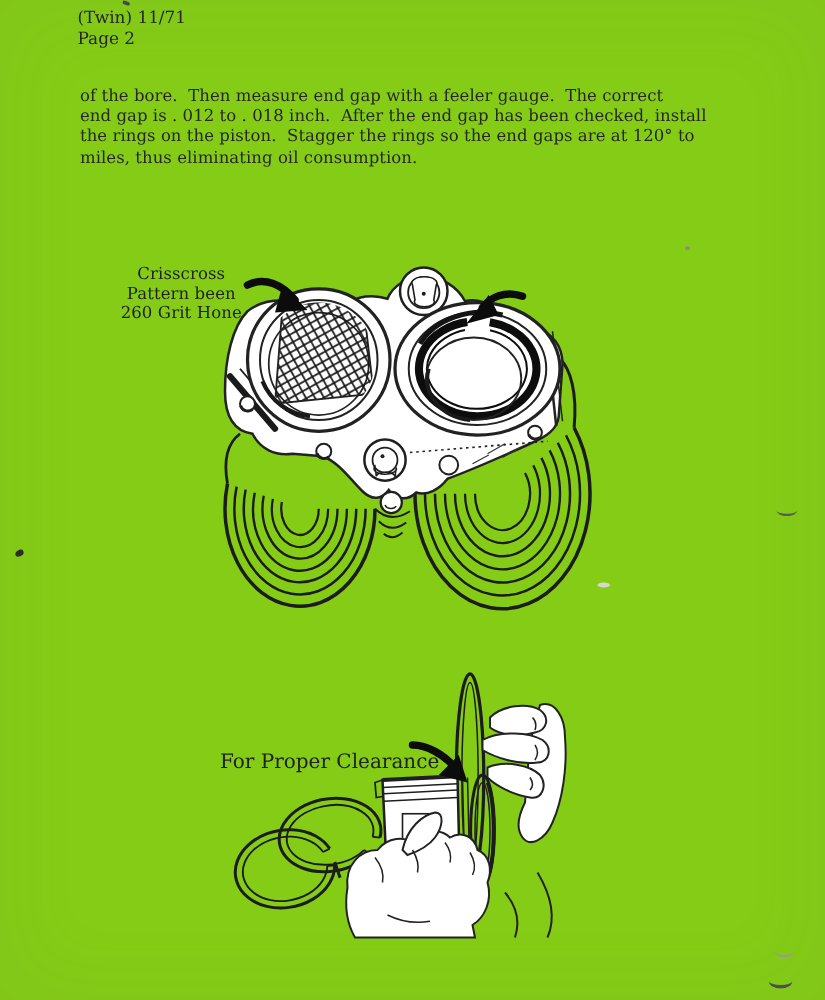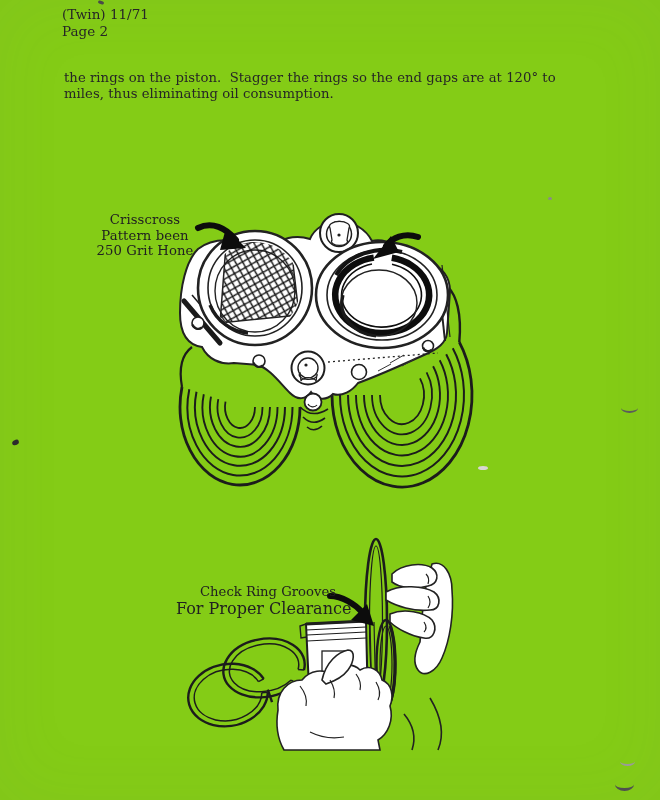--- a/index.html
+++ b/index.html
@@ -34,20 +34,22 @@
 <body>
 
 <div class="page">
 
   <div class="doc-header">
     <div class="tline">(Twin) 11/71</div>
     <div class="tline">Page 2</div>
   </div>
 
   <div class="body-text">
+    <div class="tline">of the bore.  Then measure end gap with a feeler gauge.  The correct</div>
+    <div class="tline">end gap is . 012 to . 018 inch.  After the end gap has been checked, install</div>
     <div class="tline">the rings on the piston.  Stagger the rings so the end gaps are at 120° to</div>
     <div class="tline">miles, thus eliminating oil consumption.</div>
   </div>
 
   <svg class="fig1" width="340" height="310" viewBox="0 0 340 310">
     <defs>
       <pattern id="xh" patternUnits="userSpaceOnUse" width="9" height="9" patternTransform="rotate(16)">
         <path d="M0,0 L9,9 M9,0 L0,9" stroke="#161616" stroke-width="1.4" fill="none"></path>
       </pattern>
       <clipPath id="boreClip">
@@ -156,21 +158,21 @@
     </g>
     <g>
       <path d="M278,42 C264,37 252,43 246,51" fill="none" stroke="#0c0c0c" stroke-width="6" stroke-linecap="round"></path>
       <polygon points="251,41 259,57 233,64" fill="#0c0c0c"></polygon>
     </g>
   </svg>
 
   <div class="fig-label lbl-crisscross">
     <div class="tline">Crisscross</div>
     <div class="tline">Pattern been</div>
-    <div class="tline">250 Grit Hone</div>
+    <div class="tline">260 Grit Hone</div>
   </div>
 
   <svg class="fig2" width="340" height="250" viewBox="0 0 340 250">
 
     <g transform="rotate(-10 48 165)" fill="none" stroke="#1c1c1c">
       <path d="M87.6,169.3 A40,31 0 1 1 86,155.4" stroke-width="2.4"></path>
       <path d="M81.7,168.6 A34,25.5 0 1 1 80.3,157.1" stroke-width="1.5"></path>
       <path d="M86,155.4 L80.3,157.1 M87.6,169.3 L81.7,168.6" stroke-width="1.5"></path>
     </g>
     <g transform="rotate(-10 84 138)" fill="none" stroke="#1c1c1c">
@@ -220,21 +222,20 @@
       <path d="M224,184 C234,196 236,208 232,220"></path>
       <path d="M250,168 C262,188 264,206 258,220"></path>
     </g>
 
     <g>
       <path d="M150,66 C162,66 175,74 183,83" fill="none" stroke="#0c0c0c" stroke-width="6" stroke-linecap="round"></path>
       <polygon points="187,74 194,96 171,90" fill="#0c0c0c"></polygon>
     </g>
   </svg>
 
-  <div class="tline lbl-grooves-1">Check Ring Grooves</div>
   <div class="tline lbl-grooves-2">For Proper Clearance</div>
 
   <div class="artifact a-tick"></div>
   <div class="artifact a-dot1"></div>
   <div class="artifact a-dot2"></div>
   <div class="artifact a-arc1"></div>
   <div class="artifact a-arc2"></div>
   <div class="artifact a-arc3"></div>
   <div class="artifact a-smudge"></div>
 

